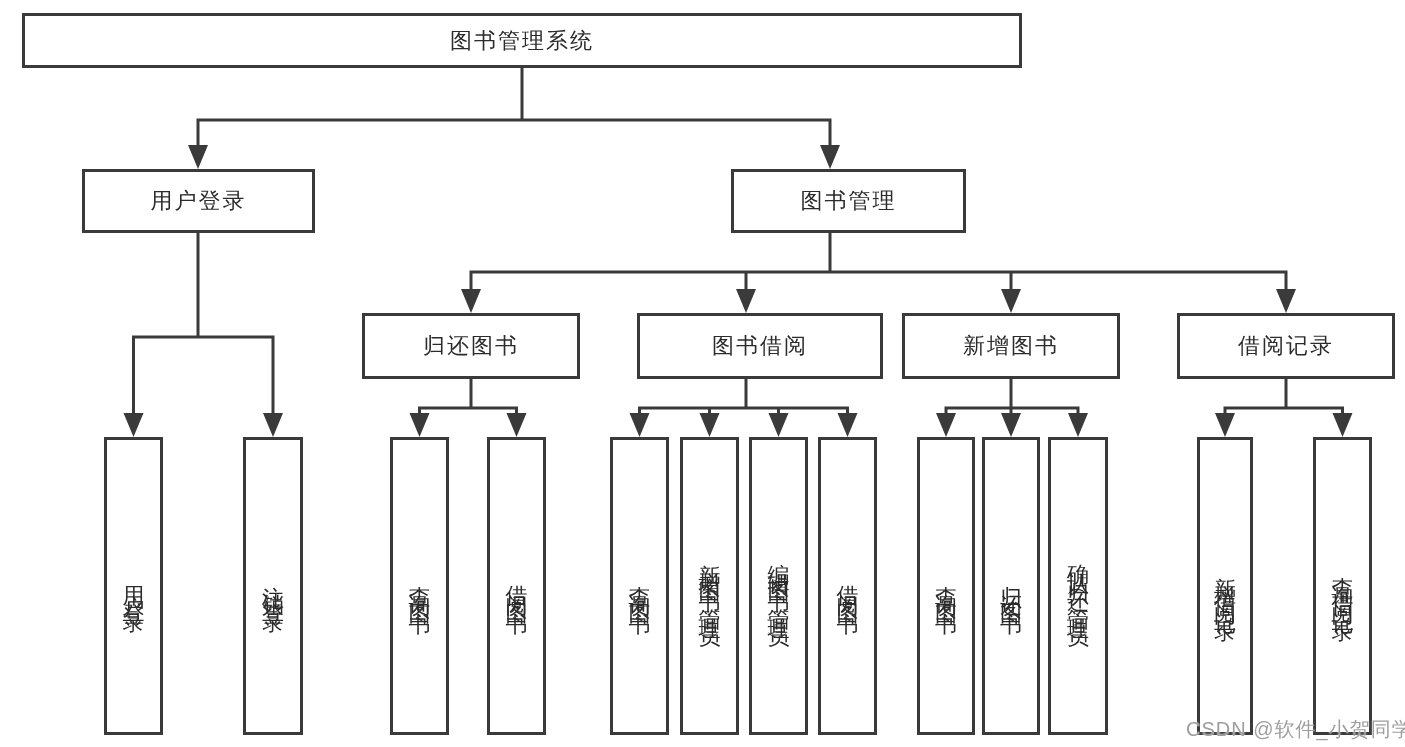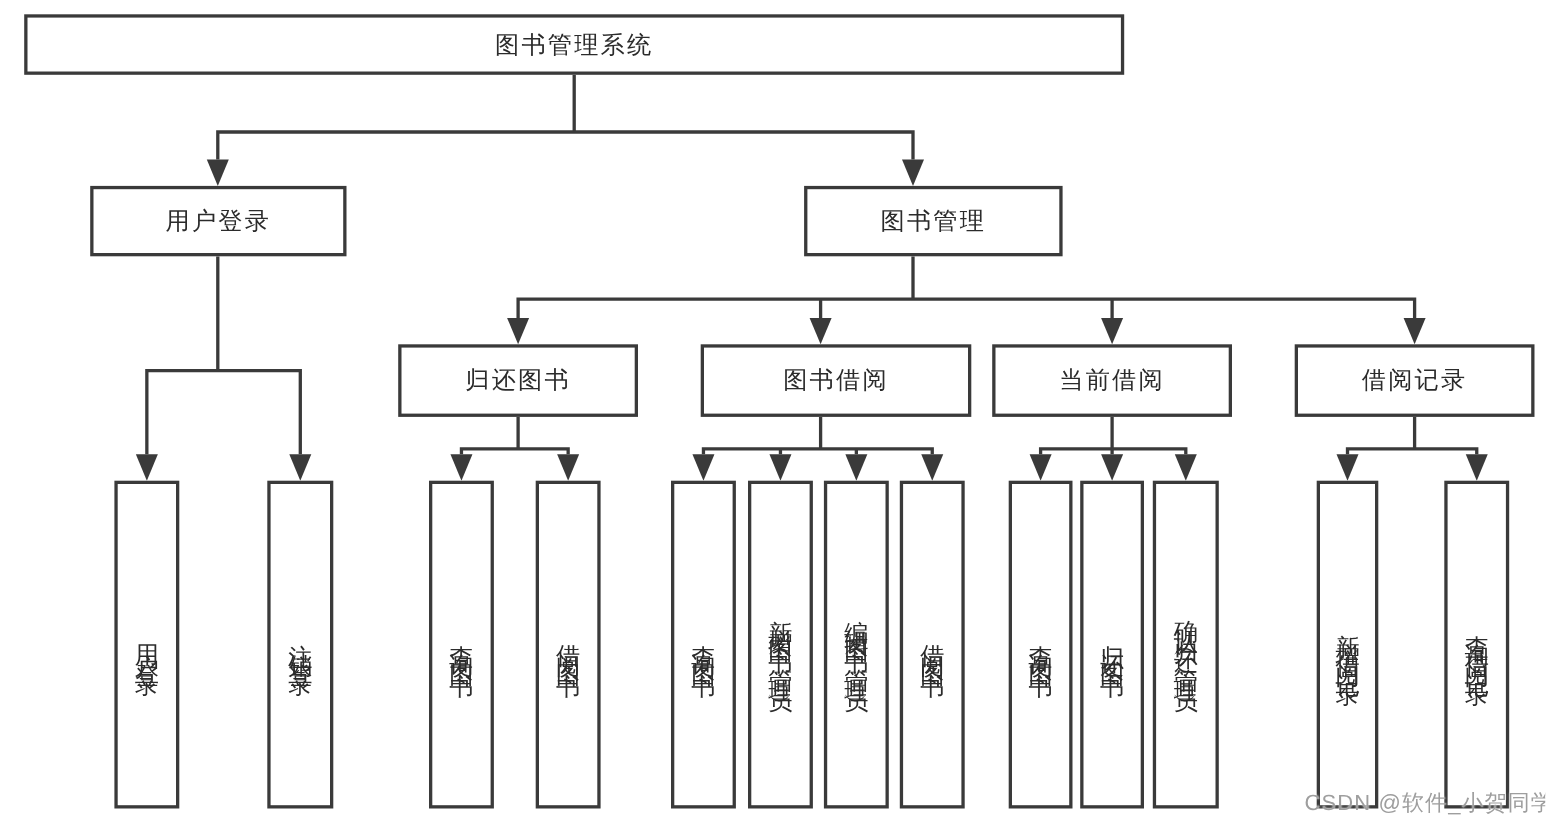--- a/index.html
+++ b/index.html
@@ -99,21 +99,21 @@
     <span>图书管理</span>
   </div>
 
   <div class="node h" style="left:362px;top:313px;width:218px;height:66px">
     <span>归还图书</span>
   </div>
   <div class="node h" style="left:637px;top:313px;width:246px;height:66px">
     <span>图书借阅</span>
   </div>
   <div class="node h" style="left:902px;top:313px;width:218px;height:66px">
-    <span>当前借阅</span>
+    <span>新增图书</span>
   </div>
   <div class="node h" style="left:1177px;top:313px;width:218px;height:66px">
     <span>借阅记录</span>
   </div>
 
   <div class="node v" style="left:104px;top:437px;width:59px;height:298px">
     <span>用户登录</span>
   </div>
   <div class="node v" style="left:243px;top:437px;width:60px;height:298px">
     <span>注销登录</span>

